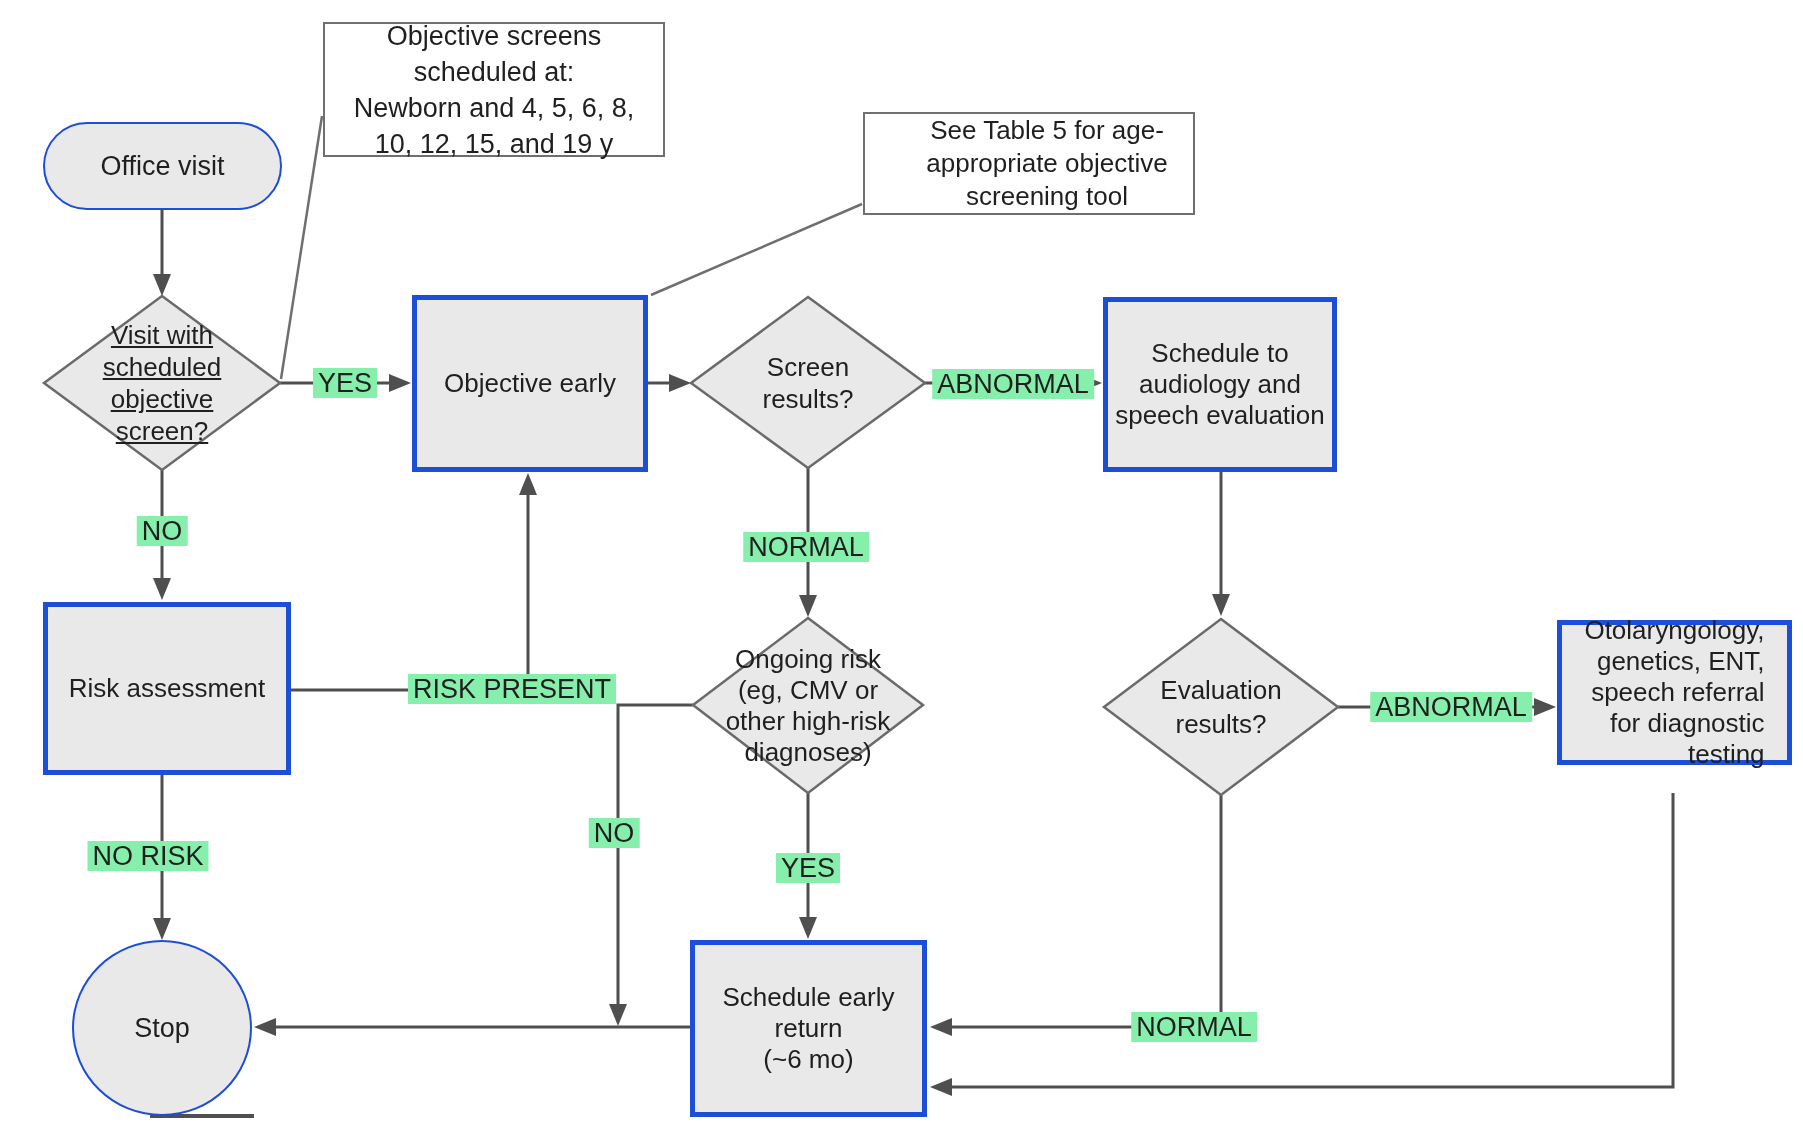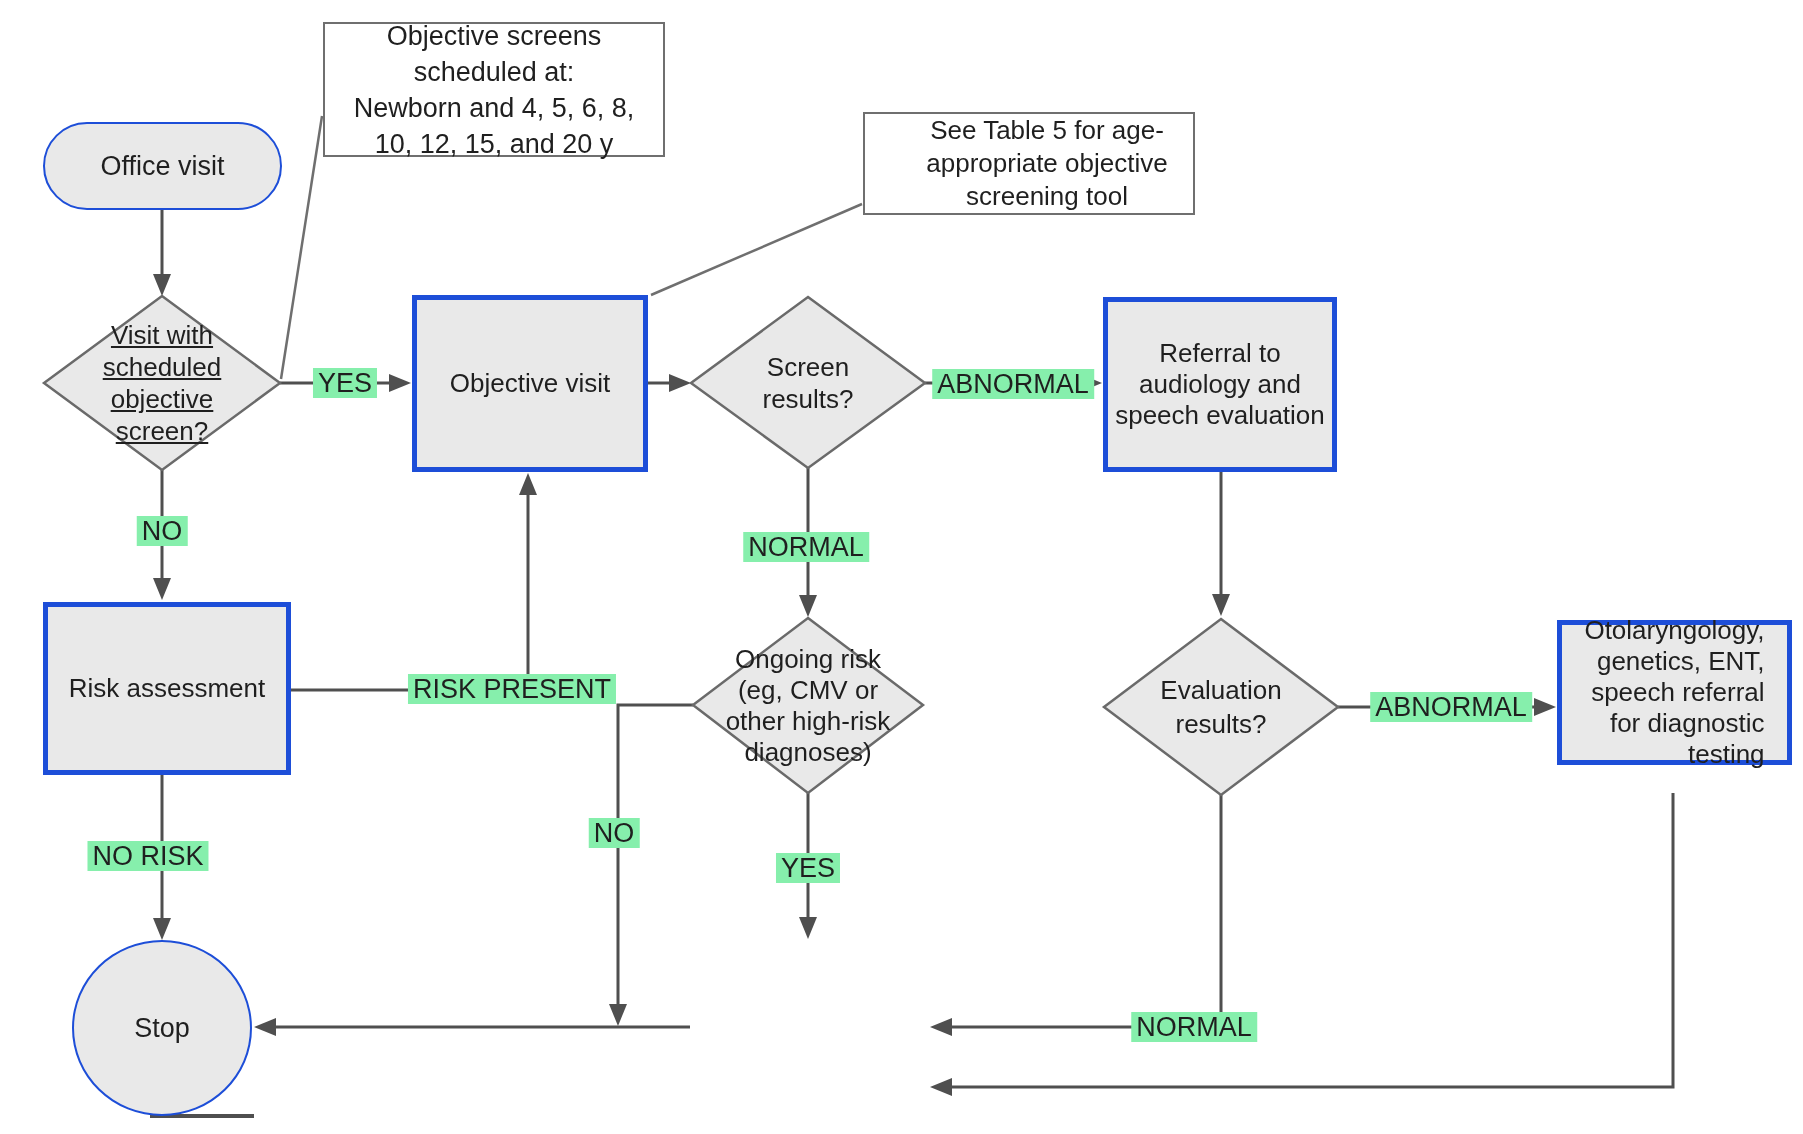--- a/index.html
+++ b/index.html
@@ -95,50 +95,55 @@
       <polygon points="808,618 923,705 808,793 693,705"></polygon>
       <polygon points="1221,619 1338,707 1221,795 1104,707"></polygon>
     </g>
   </svg>
 
   <div class="node-box stadium" style="left:43px;top:122px;width:239px;height:88px;">
     <span>Office visit</span>
   </div>
 
   <div class="node-box" style="left:412px;top:295px;width:236px;height:177px;">
-    <span>Objective visit</span>
+    <span>Objective early</span>
   </div>
 
   <div class="node-box" style="left:1103px;top:297px;width:234px;height:175px;">
-    <span class="pre">Referral to
+    <span class="pre">Schedule to
 audiology and
 speech evaluation</span>
   </div>
 
   <div class="node-box" style="left:43px;top:602px;width:248px;height:173px;">
     <span>Risk assessment</span>
   </div>
 
   <div class="node-box" style="left:1557px;top:620px;width:235px;height:145px;text-align:right;">
     <span class="pre">Otolaryngology,
 genetics, ENT,
 speech referral
 for diagnostic
 testing</span>
   </div>
 
+  <div class="node-box" style="left:690px;top:940px;width:237px;height:177px;">
+    <span class="pre">Schedule early
+return
+(~6 mo)</span>
+  </div>
 
   <div class="node-box circle" style="left:72px;top:940px;width:180px;height:176px;">
     <span>Stop</span>
   </div>
 
   <div class="note-box" style="left:323px;top:22px;width:342px;height:135px;">
     <span class="pre">Objective screens scheduled at:
 Newborn and 4, 5, 6, 8,
-10, 12, 15, and 20 y</span>
+10, 12, 15, and 19 y</span>
   </div>
 
   <div class="note-box small" style="left:863px;top:112px;width:332px;height:103px;">
     <span class="pre">See Table 5 for age-
 appropriate objective
 screening tool</span>
   </div>
 
   <div class="diamond-text" style="left:162px;top:383px;text-decoration:underline;">Visit with
 scheduled

